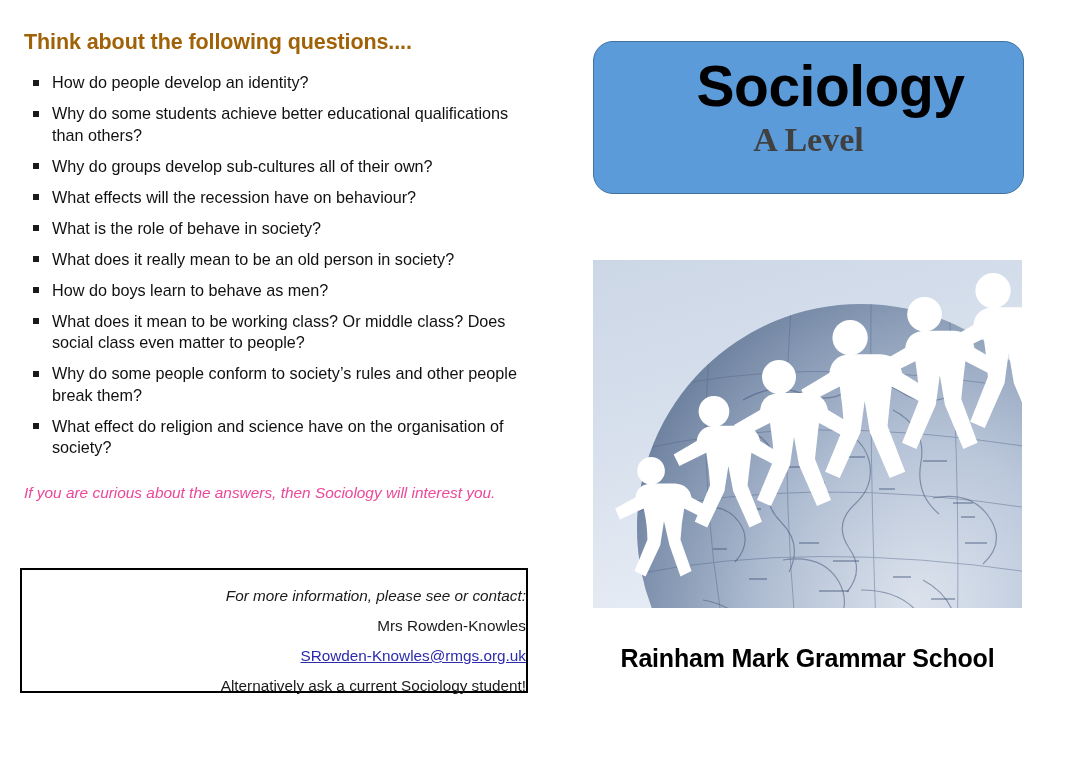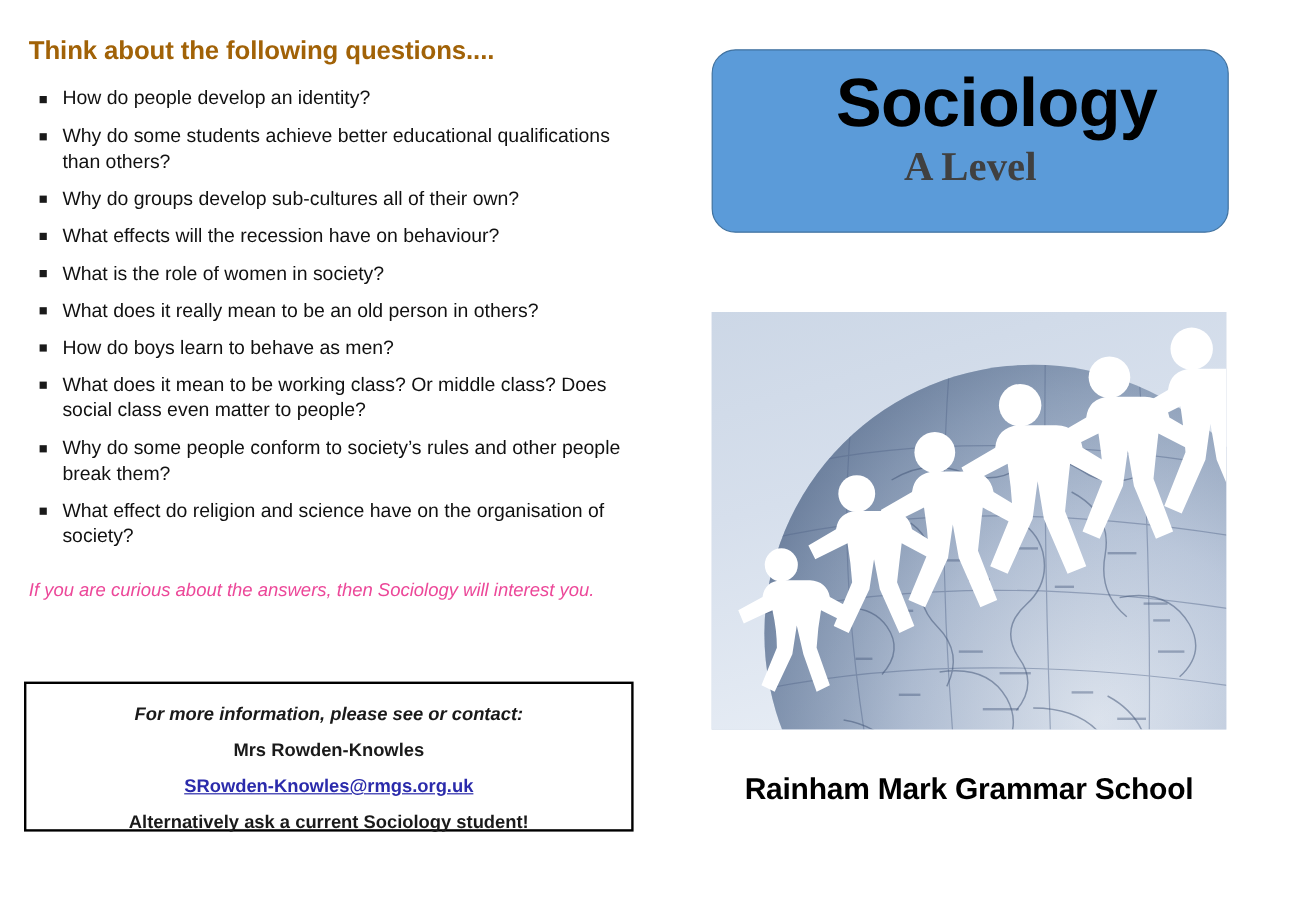--- a/index.html
+++ b/index.html
@@ -85,21 +85,22 @@
     border: 2.6px solid #000000;
     box-sizing: border-box;
     background: #fff;
     text-align: center;
     padding-top: 11px;
   }
   .contact-line {
     font-size: 15.3px;
     line-height: 30px;
     color: #1a1a1a;
-    font-weight: 700;
+    font-weight: 400;
+    text-align: right;
   }
   .contact-line.italic {
     font-style: italic;
   }
   .contact-email {
     color: #2b2bab;
     text-decoration: underline;
     cursor: pointer;
     font-size: 15.3px;
   }
@@ -191,25 +192,25 @@
     <li class="question-item">
       <span class="bullet"></span>
       <span>Why do groups develop sub-cultures all of their own?</span>
     </li>
     <li class="question-item">
       <span class="bullet"></span>
       <span>What effects will the recession have on behaviour?</span>
     </li>
     <li class="question-item">
       <span class="bullet"></span>
-      <span>What is the role of women in society?</span>
-    </li>
-    <li class="question-item">
-      <span class="bullet"></span>
-      <span>What does it really mean to be an old person in others?</span>
+      <span>What is the role of behave in society?</span>
+    </li>
+    <li class="question-item">
+      <span class="bullet"></span>
+      <span>What does it really mean to be an old person in society?</span>
     </li>
     <li class="question-item">
       <span class="bullet"></span>
       <span>How do boys learn to behave as men?</span>
     </li>
     <li class="question-item">
       <span class="bullet"></span>
       <span>What does it mean to be working class?  Or middle class? Does social class even matter to people?</span>
     </li>
     <li class="question-item">

